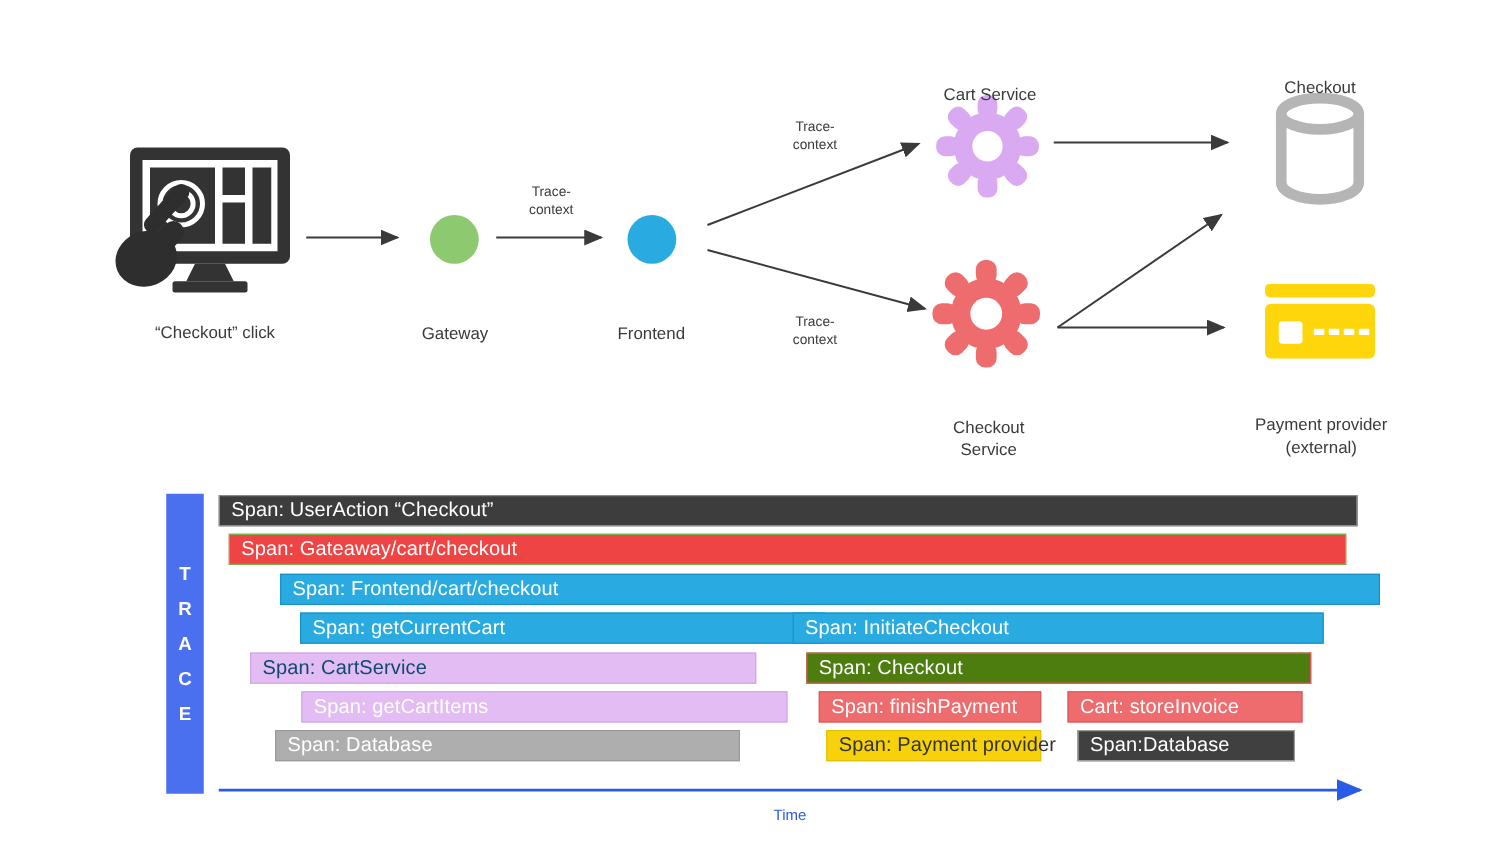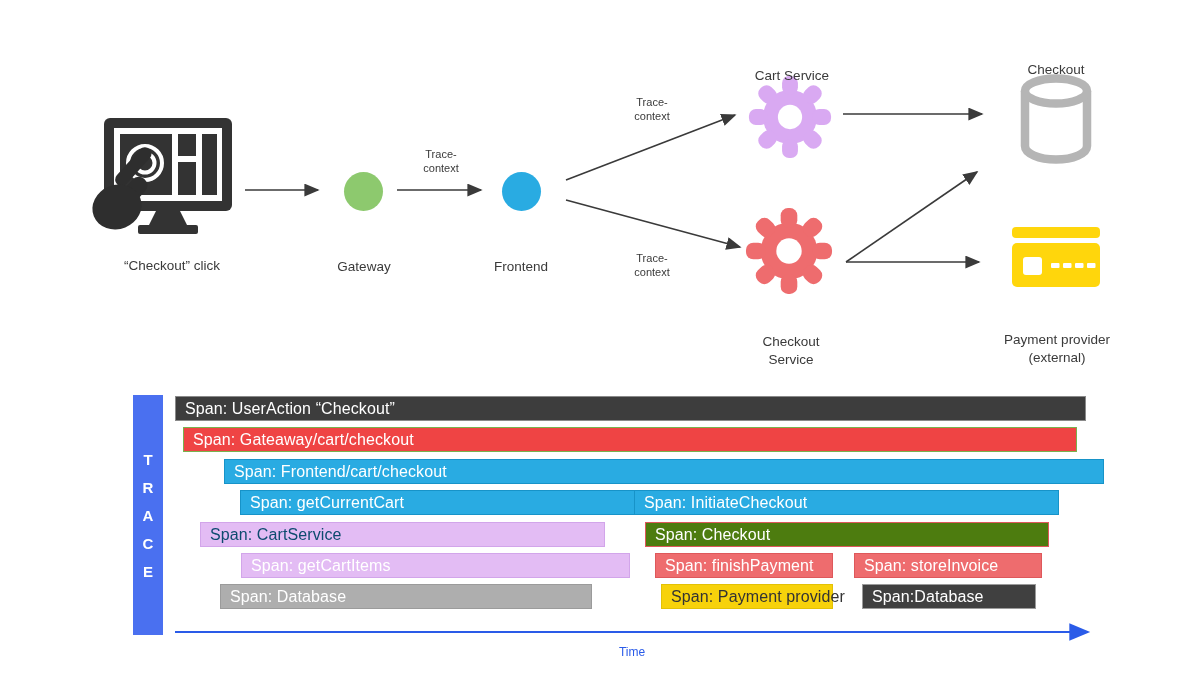--- a/index.html
+++ b/index.html
@@ -171,21 +171,21 @@
   <div class="abs" id="trace-spans" style="left:0;top:0;width:1200px;height:675px;pointer-events:none">
       <div class="span-bar" style="left: 175px; top: 396px; width: 911px; background: rgb(61, 61, 61); color: rgb(255, 255, 255); border: 1px solid rgb(138, 138, 138);">Span: UserAction “Checkout”</div>
       <div class="span-bar" style="left: 183px; top: 427px; width: 894px; background: #ef4444; color: rgb(255, 255, 255); border: 1px solid rgb(121, 178, 78);">Span: Gateaway/cart/checkout</div>
       <div class="span-bar" style="left: 189px; top: 459px; width: 880px; background: rgb(41, 171, 226); color: rgb(255, 255, 255); border: 1px solid rgb(23, 147, 200); margin-left: 35px;">Span: Frontend/cart/checkout</div>
       <div class="span-bar" style="left: 196px; top: 490px; width: 420px; background: rgb(41, 171, 226); color: rgb(255, 255, 255); border: 1px solid rgb(23, 147, 200); margin-left: 44px;">Span: getCurrentCart</div>
       <div class="span-bar" style="left: 634px; top: 490px; width: 425px; background: rgb(41, 171, 226); color: rgb(255, 255, 255); border: 1px solid rgb(23, 147, 200);">Span: InitiateCheckout</div>
       <div class="span-bar" style="left: 200px; top: 522px; width: 405px; background: rgb(227, 188, 244); color: #0c4a6e; border: 1px solid rgb(210, 165, 234);">Span: CartService</div>
       <div class="span-bar" style="left: 645px; top: 522px; width: 404px; background: #4d7c0f; color: rgb(255, 255, 255); border: 1px solid rgb(222, 88, 91);">Span: Checkout</div>
       <div class="span-bar" style="left: 213px; top: 553px; width: 389px; background: rgb(227, 188, 244); color: rgb(255, 255, 255); border: 1px solid rgb(210, 165, 234); margin-left: 28px;">Span: getCartItems</div>
       <div class="span-bar" style="left: 655px; top: 553px; width: 178px; background: rgb(238, 108, 110); color: rgb(255, 255, 255); border: 1px solid rgb(222, 88, 91);">Span: finishPayment</div>
-      <div class="span-bar" style="left: 854px; top: 553px; width: 188px; background: rgb(238, 108, 110); color: rgb(255, 255, 255); border: 1px solid rgb(222, 88, 91);">Span: storeInvoice</div>
+      <div class="span-bar" style="left: 854px; top: 553px; width: 188px; background: rgb(238, 108, 110); color: rgb(255, 255, 255); border: 1px solid rgb(222, 88, 91);">Cart: storeInvoice</div>
       <div class="span-bar" style="left: 220px; top: 584px; width: 372px; background: rgb(174, 174, 174); color: rgb(255, 255, 255); border: 1px solid rgb(155, 155, 155);">Span: Database</div>
       <div class="span-bar" style="left: 661px; top: 584px; width: 172px; background: rgb(247, 210, 11); color: rgb(51, 51, 51); border: 1px solid rgb(227, 193, 6);">Span: Payment provider</div>
       <div class="span-bar" style="left: 862px; top: 584px; width: 174px; background: #404040; color: rgb(255, 255, 255); border: 1px solid rgb(155, 155, 155);">Span:Database</div>
     </div>
 
   <div class="time-label" id="time-label" style="color: rgb(42, 91, 232);">Time</div>
 
 </div>
 
 </body></html>

